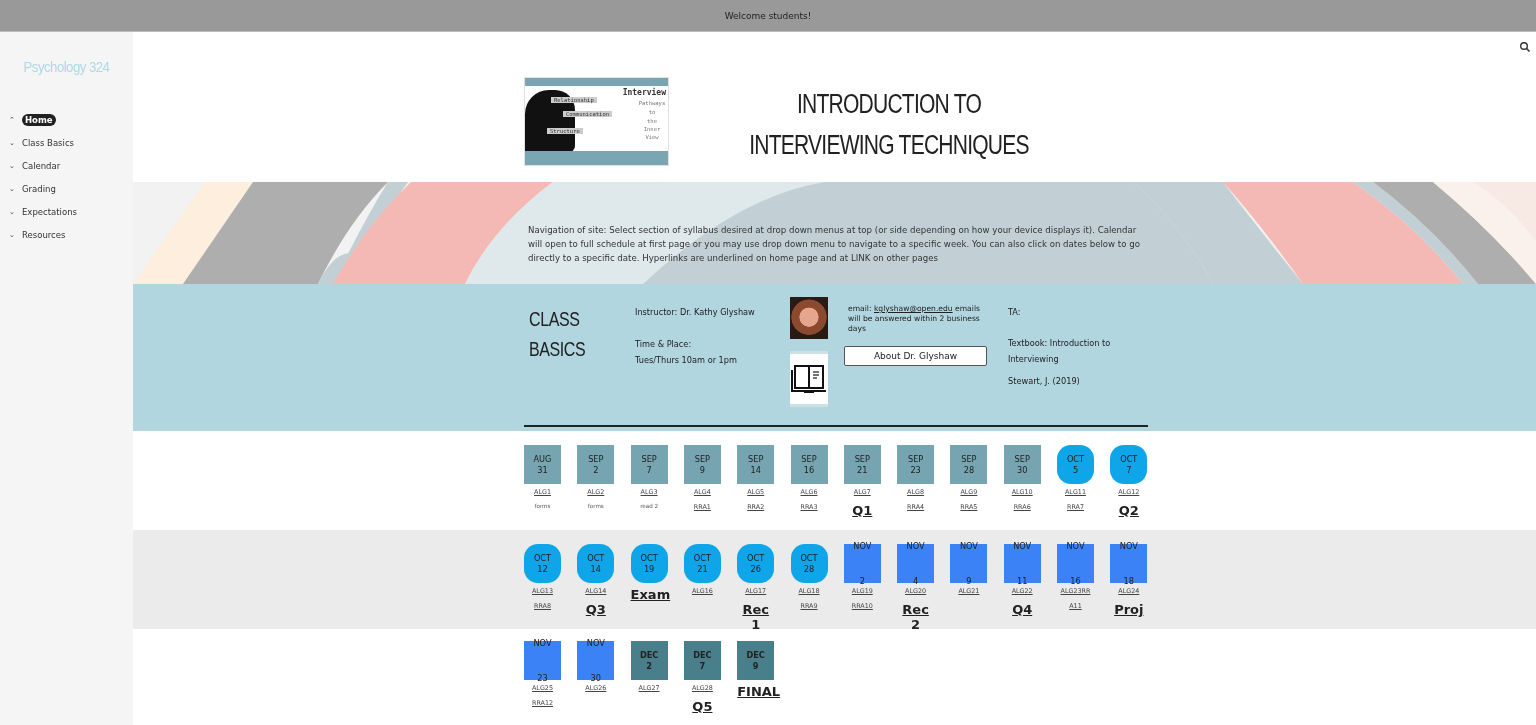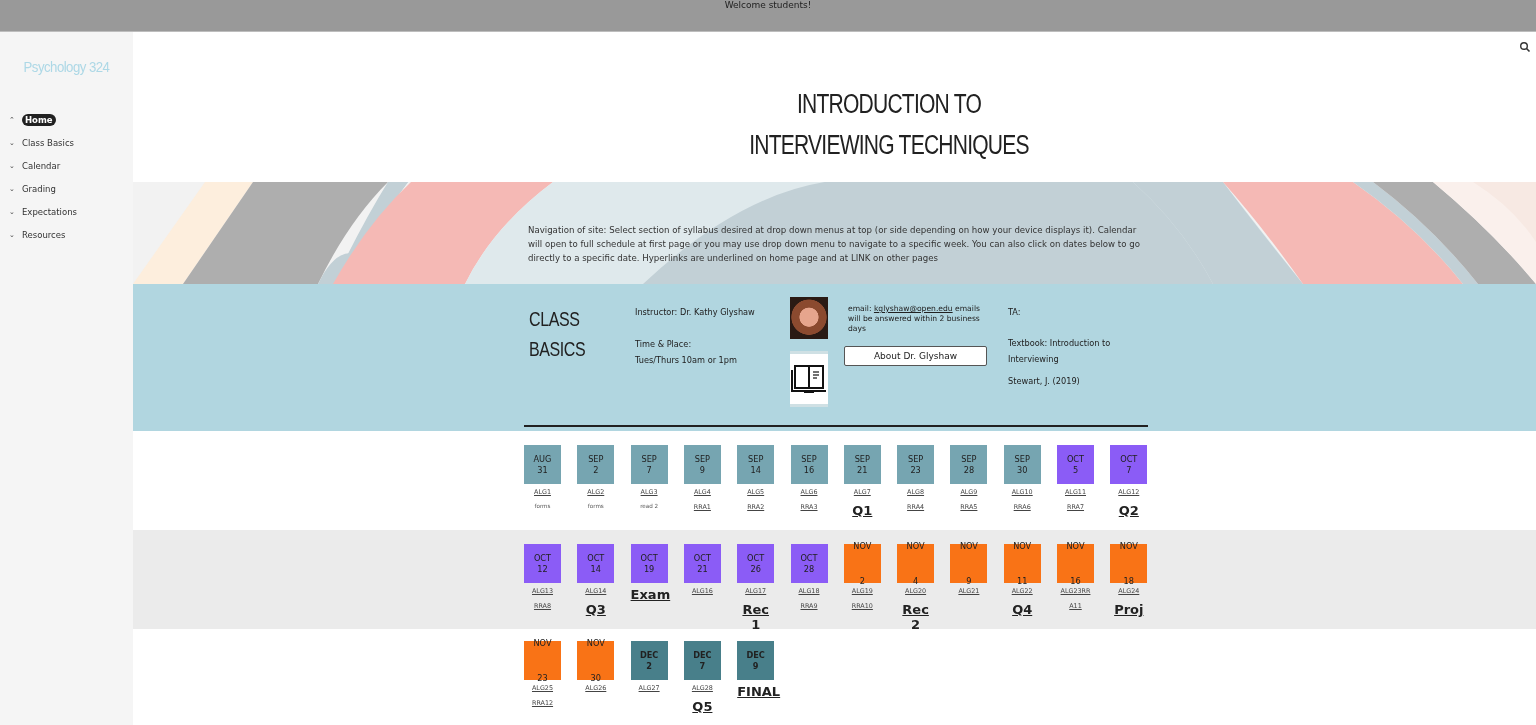--- a/index.html
+++ b/index.html
@@ -1,17 +1,17 @@
 <!DOCTYPE html>
 <html><head>
 <meta charset="utf-8">
 <style>
   * { box-sizing: border-box; margin: 0; padding: 0; }
   html, body { width: 1536px; height: 725px; overflow: hidden; background: #ffffff; font-family: "DejaVu Sans", sans-serif; color: #212121; }
-  .topbar { position: absolute; left: 0; top: 0; width: 1536px; height: 32px; background: #999999; display: flex; justify-content: center; font-size: 9px; color: #222; border-bottom: 1px solid #bdbdbd; }
+  .topbar { position: absolute; left: 0; top: 0; width: 1536px; height: 32px; background: #999999; display: flex; align-items: center; justify-content: center; font-size: 9px; color: #222; border-bottom: 1px solid #bdbdbd; }
   .sidebar { position: absolute; left: 0; top: 32px; width: 133px; height: 693px; background: #f5f5f5; }
   .site-title { position: absolute; left: 0; top: 26px; width: 133px; text-align: center; font-family: "Liberation Sans", sans-serif; font-size: 15px; color: #add8e6; letter-spacing: -0.6px; transform: scaleX(0.88); }
   .nav { position: absolute; left: 0; top: 76px; width: 133px; }
   .nav-item { display: flex; align-items: center; height: 23px; font-size: 8.5px; color: #333; padding-left: 9px; cursor: pointer; }
   .nav-item .chev { width: 10px; font-size: 7px; color: #444; margin-right: 3px; }
   .nav-item.active .label { background: #212121; color: #fff; padding: 1px 3px; font-weight: bold; border-radius: 6px; }
   .nav-sub { padding-left: 33px; font-size: 8.5px; line-height: 11px; color: #333; padding-top: 4px; padding-bottom: 5px; width: 125px; cursor: pointer; }
   .main { position: absolute; left: 133px; top: 32px; width: 1403px; height: 693px; }
   .search-icon { position: absolute; right: 5px; top: 9px; width: 12px; height: 12px; cursor: pointer; }
   .logo { position: absolute; left: 391px; top: 45px; width: 145px; height: 89px; background: #ffffff; border: 1px solid #e0e0e0; overflow: hidden; }
@@ -33,22 +33,22 @@
   .about-btn { position: absolute; left: 711px; top: 62px; width: 143px; height: 20px; background: #fff; border: 1px solid #555; border-radius: 2px; font-size: 9px; color: #212121; display: flex; align-items: center; justify-content: center; cursor: pointer; font-family: "DejaVu Sans", sans-serif; }
   .email-link { text-decoration: underline; color: #212121; cursor: pointer; }
   .divider { position: absolute; left: 391px; top: 393px; width: 624px; height: 2px; background: #212121; }
   .cal-row { position: absolute; left: 0; width: 1403px; }
   .cal-row.r1 { top: 399px; height: 99px; background: #ffffff; }
   .cal-row.r2 { top: 498px; height: 99px; background: #ebebeb; }
   .cal-row.r3 { top: 597px; height: 96px; background: #ffffff; }
   .cell { position: absolute; width: 37px; text-align: center; }
   .date-box { width: 37px; height: 39px; font-size: 8.2px; line-height: 10.5px; color: #212121; display: flex; flex-direction: column; justify-content: center; align-items: center; cursor: pointer; }
   .date-box.c1 { background: #76a5b1; }
-  .date-box.c2 { background: #8b5cf6; }
-  .date-box.c3 { background: #f97316; gap: 25px; }
+  .date-box.c2 { background: #0ea5e9; border-radius: 14px; }
+  .date-box.c3 { background: #3b82f6; gap: 25px; }
   .date-box.c4 { background: #487f8a; font-weight: bold; }
   .link1 { margin-top: 4px; font-size: 6.4px; color: #444; text-decoration: underline; height: 10px; cursor: pointer; }
   .link2 { margin-top: 5px; font-size: 6.4px; color: #444; text-decoration: underline; height: 10px; cursor: pointer; }
   .plain { text-decoration: none; font-size: 5.6px; color: #555; cursor: default; }
   .bold { font-weight: bold; color: #222; font-size: 13px; }
 </style>
 </head>
 <body>
 
 <div class="topbar">
@@ -84,20 +84,34 @@
     </div>
   </div>
 </div>
 
 <div class="main">
   <svg class="search-icon" viewBox="0 0 12 12">
     <circle cx="5" cy="5" r="3.3" fill="none" stroke="#333" stroke-width="1.4"></circle>
     <line x1="7.5" y1="7.5" x2="10.5" y2="10.5" stroke="#333" stroke-width="1.6"></line>
   </svg>
 
+  <div class="logo">
+    <div class="band-top"></div>
+    <div class="head"></div>
+    <div class="ttl">Interview</div>
+    <div class="lbl" style="left:26px;top:19px;">Relationship</div>
+    <div class="lbl" style="left:38px;top:33px;">Communication</div>
+    <div class="lbl" style="left:22px;top:50px;">Structure</div>
+    <div class="cloud-txt" style="left:110px;top:22px;width:34px;">Pathways</div>
+    <div class="cloud-txt" style="left:110px;top:31px;width:34px;">to</div>
+    <div class="cloud-txt" style="left:110px;top:40px;width:34px;">the</div>
+    <div class="cloud-txt" style="left:110px;top:48px;width:34px;">Inner</div>
+    <div class="cloud-txt" style="left:110px;top:56px;width:34px;">View</div>
+    <div class="band-bot"></div>
+  </div>
 
   <h1 class="page-title">INTRODUCTION TO INTERVIEWING TECHNIQUES</h1>
 
   <div class="banner">
     <svg width="1403" height="102" viewBox="0 0 1403 102">
       <rect width="1403" height="102" fill="#f2f2f2"></rect>
       <path d="M72 0 L120 0 L50 102 L0 102 Z" fill="#fdeedd"></path>
       <path d="M120 0 L255 0 Q215 40 185 102 L50 102 Z" fill="#aeaeae"></path>
       <path d="M255 0 L275 0 Q240 45 215 102 L185 102 Q215 40 255 102 Z" fill="#c2d0d6"></path>
       <path d="M275 0 Q240 45 215 102 L200 102 Q230 40 255 0 Z" fill="#c2d0d6"></path>

